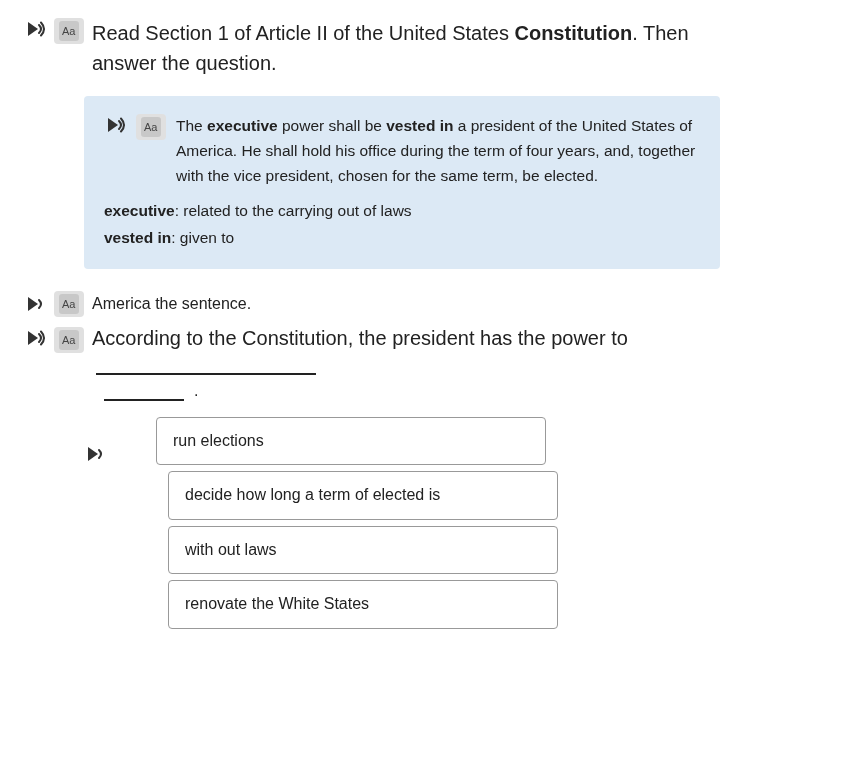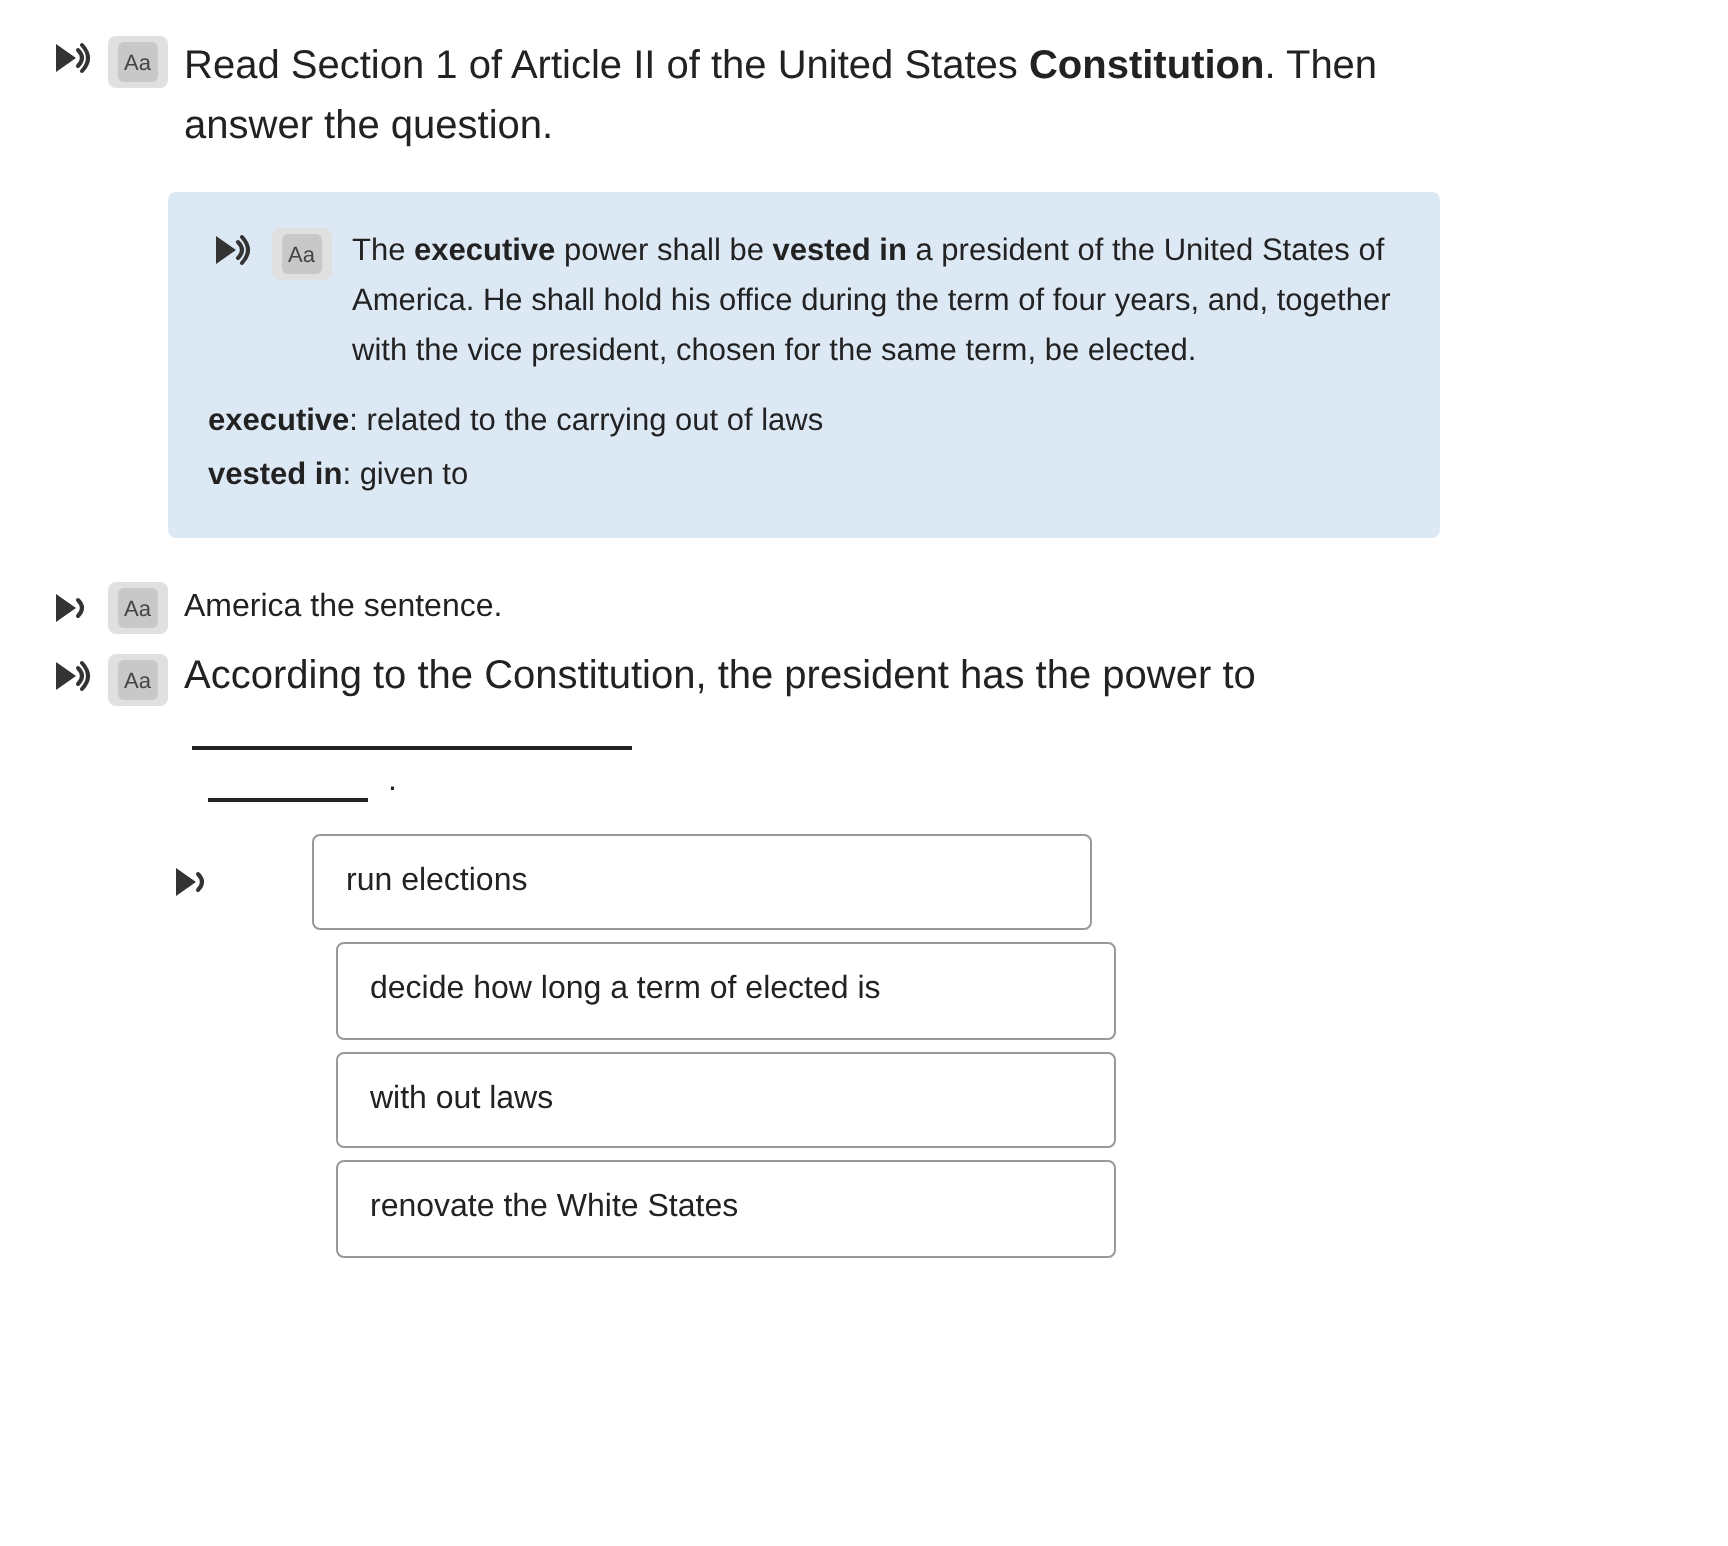--- a/index.html
+++ b/index.html
@@ -127,21 +127,21 @@
     
     .answers-section {
       margin-left: 60px;
       display: flex;
       flex-direction: column;
       gap: 0px;
     }
 
     .answer-row {
       display: flex;
-      align-items: center;
+      align-items: flex-end;
       gap: 10px;
       margin-bottom: 6px;
     }
 
     .answer-choice {
       border: 1.5px solid #999;
       border-radius: 4px;
       padding: 12px 16px;
       font-size: 16px;
       color: #222;

